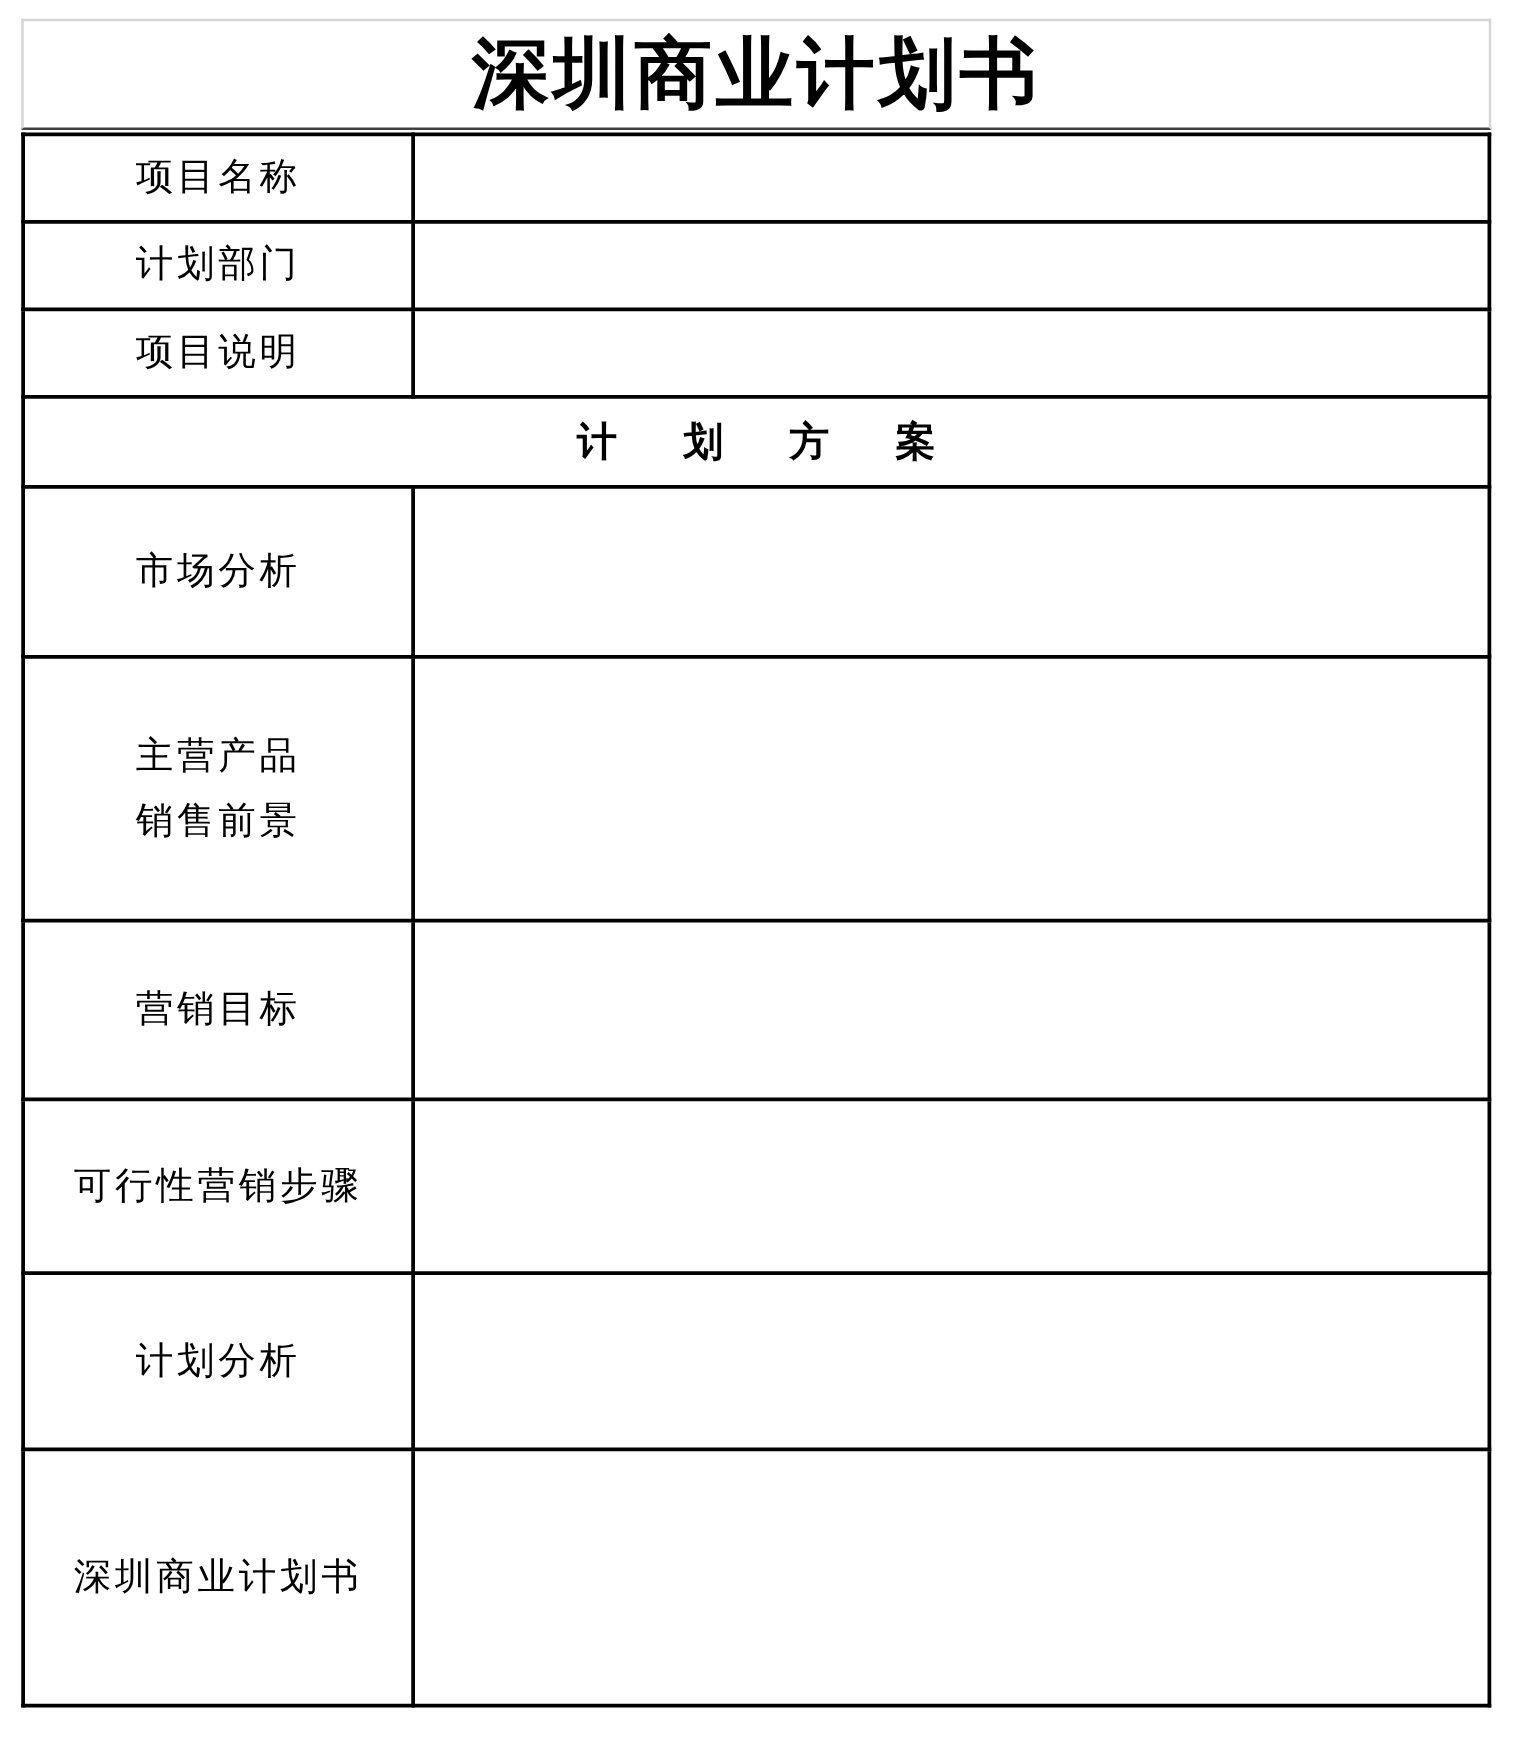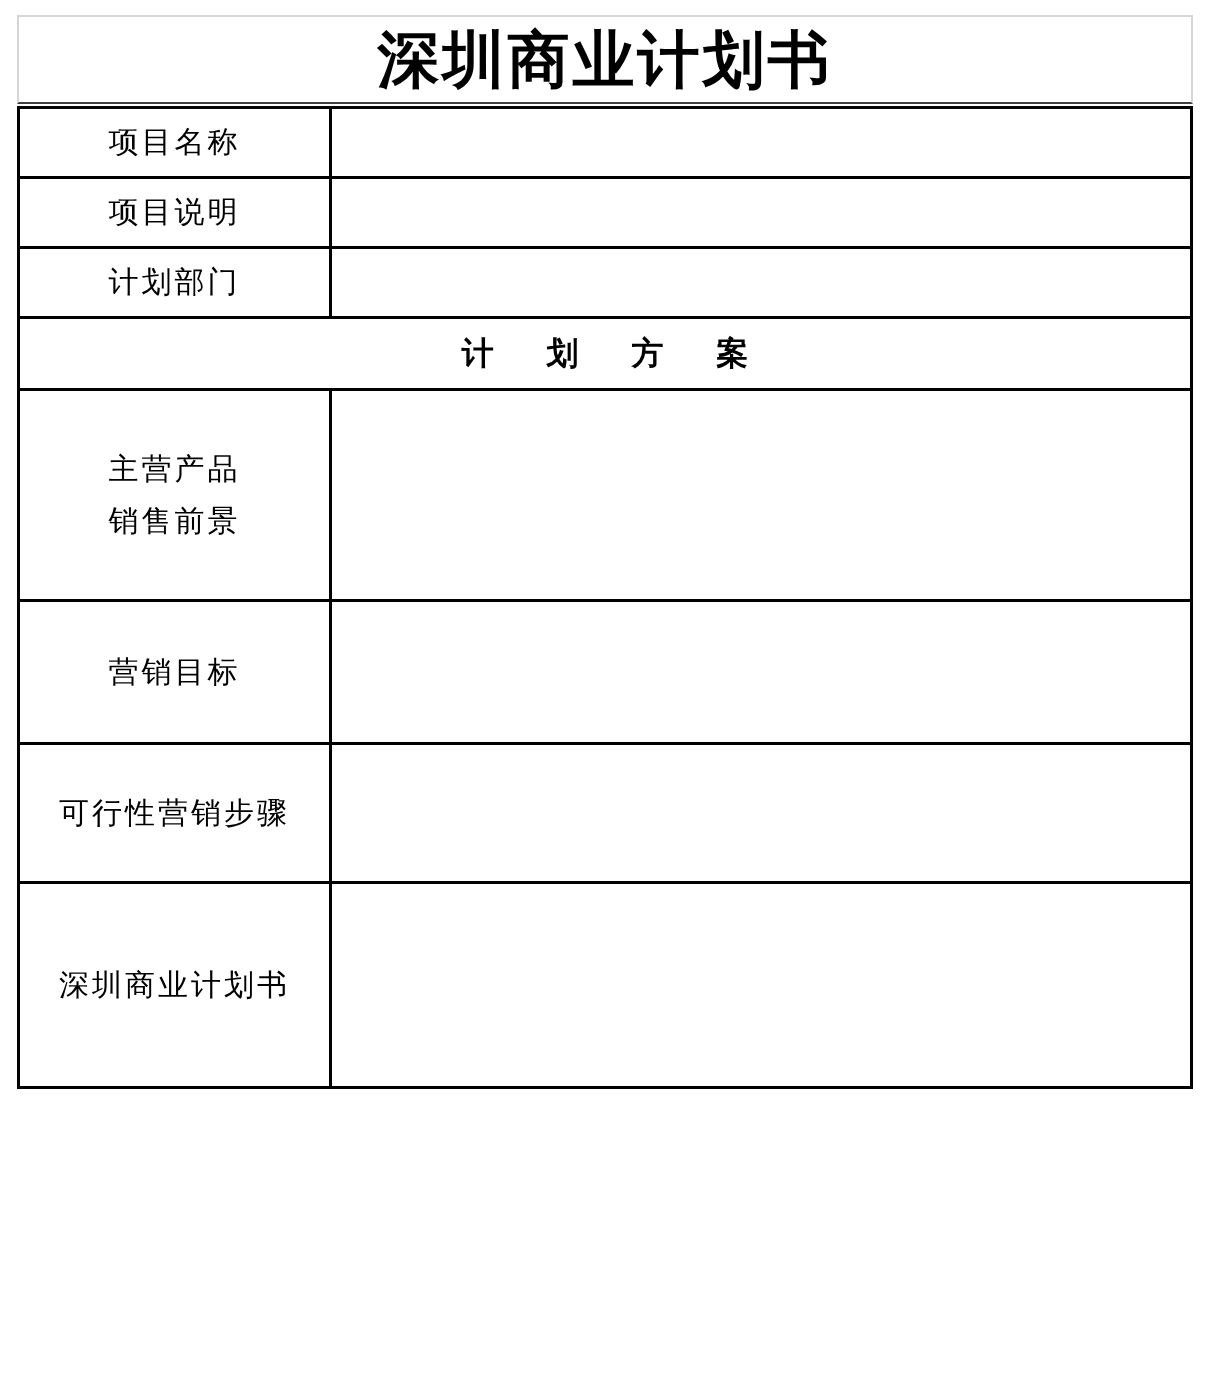--- a/index.html
+++ b/index.html
@@ -94,43 +94,51 @@
     <colgroup>
       <col class="col-label">
       <col class="col-value">
     </colgroup>
     <tbody>
       <tr class="r-info">
         <td class="label-cell">项目名称</td>
         <td class="value-cell"></td>
       </tr>
       <tr class="r-info">
-        <td class="label-cell">项目说明</td>
+        <td class="label-cell">计划部门</td>
         <td class="value-cell"></td>
       </tr>
       <tr class="r-info">
-        <td class="label-cell">计划部门</td>
+        <td class="label-cell">项目说明</td>
         <td class="value-cell"></td>
       </tr>
       <tr class="r-head">
         <td class="section-header" colspan="2">计 划 方 案</td>
+      </tr>
+      <tr class="r-market">
+        <td class="label-cell">市场分析</td>
+        <td class="value-cell"></td>
       </tr>
       <tr class="r-prod">
         <td class="label-cell">主营产品
 销售前景</td>
         <td class="value-cell"></td>
       </tr>
       <tr class="r-goal">
         <td class="label-cell">营销目标</td>
         <td class="value-cell"></td>
       </tr>
       <tr class="r-steps">
         <td class="label-cell">可行性营销步骤</td>
         <td class="value-cell"></td>
       </tr>
+      <tr class="r-plan">
+        <td class="label-cell">计划分析</td>
+        <td class="value-cell"></td>
+      </tr>
       <tr class="r-funds">
         <td class="label-cell">深圳商业计划书</td>
         <td class="value-cell"></td>
       </tr>
     </tbody>
   </table>
 
 </div>
 
 </body></html>

